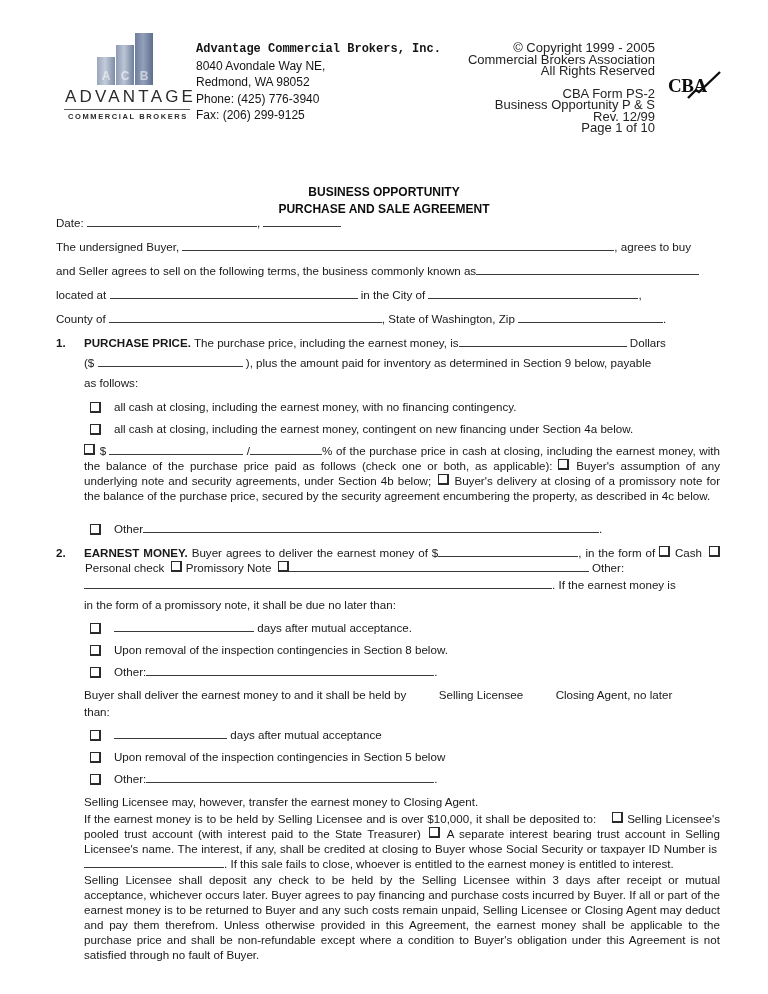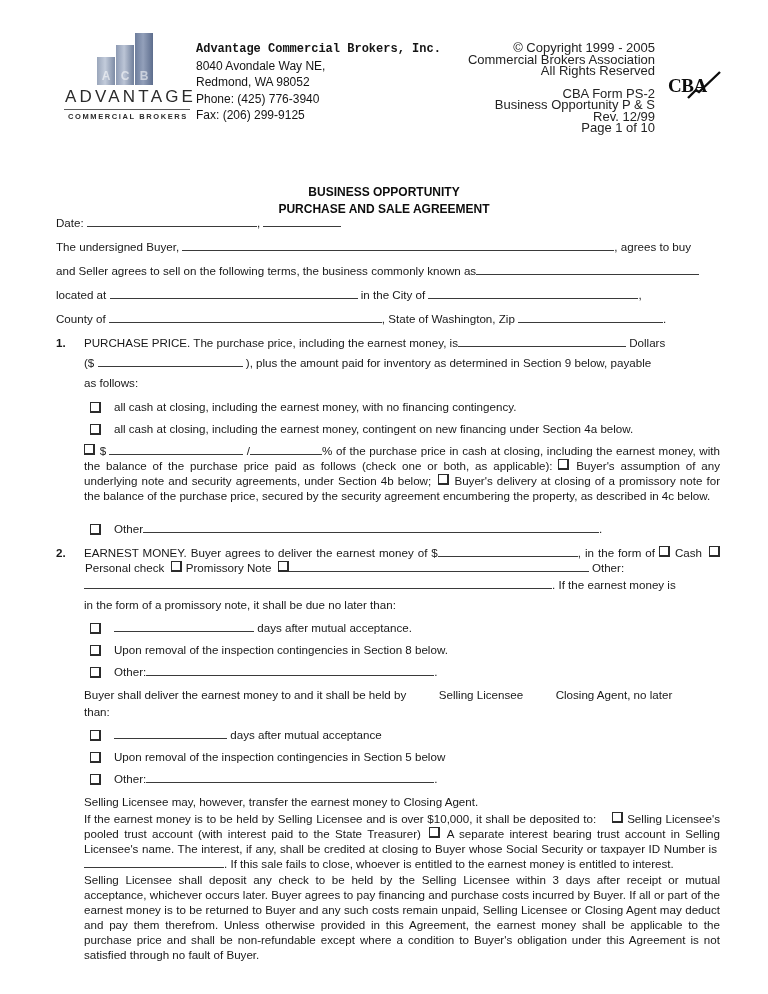--- a/index.html
+++ b/index.html
@@ -202,21 +202,21 @@
     position: absolute;
     left: 0;
     top: 0;
     font-weight: bold;
     font-size: 11.6px;
   }
   .sec-body {
     margin-left: 28px;
   }
   .sec-head {
-    font-weight: normal;
+    font-weight: bold;
   }
   .just {
     text-align: justify;
   }
 
   
   .cbrow {
     position: relative;
     margin: 0 0 7px 0;
     padding-left: 30px;

